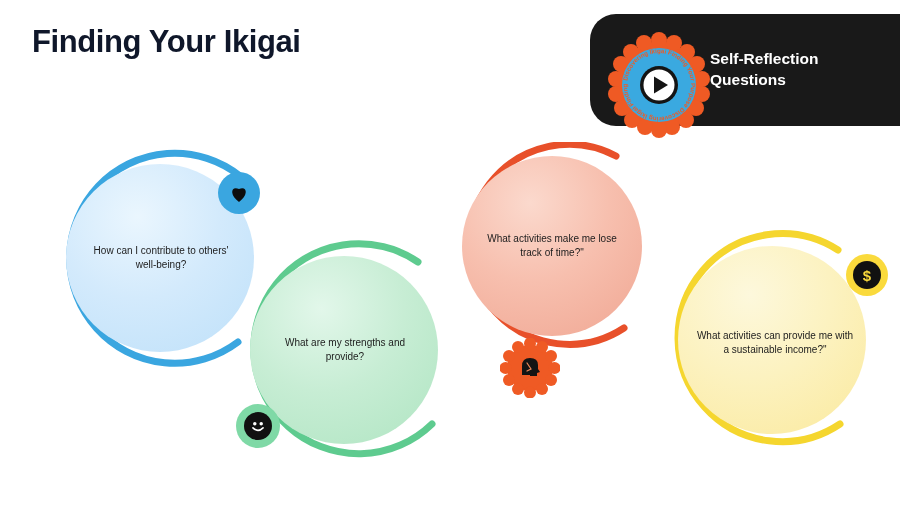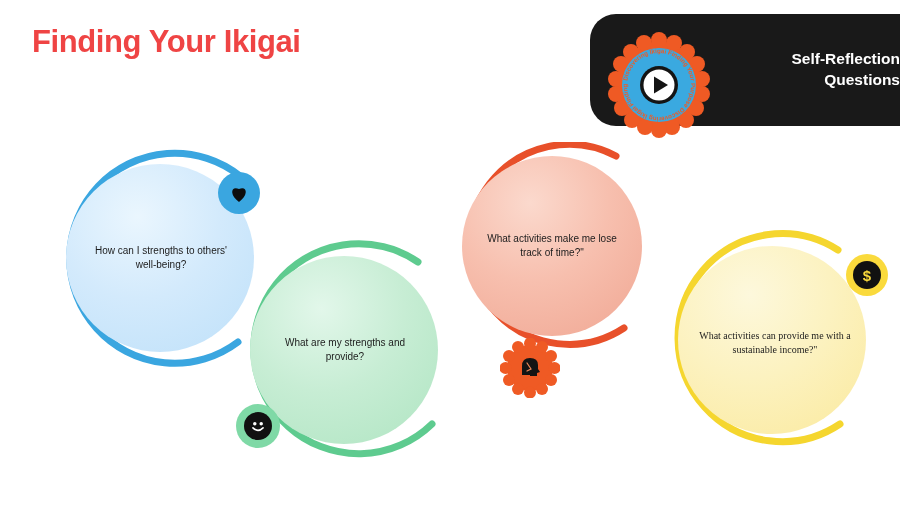--- a/index.html
+++ b/index.html
@@ -18,21 +18,21 @@
     overflow: hidden;
   }
 
   
   #page-title {
     position: absolute;
     left: 32px;
     top: 24px;
     font-size: 31px;
     font-weight: bold;
-    color: #ef4444;
+    color: #0f172a;
     letter-spacing: -0.4px;
     white-space: nowrap;
   }
 
   
   #banner {
     position: absolute;
     right: 0;
     top: 14px;
     width: 310px;
@@ -41,21 +41,21 @@
     border-radius: 26px 0 0 26px;
   }
   #banner-label {
     position: absolute;
     left: 120px;
     top: 0;
     width: 190px;
     height: 112px;
     display: flex;
     flex-direction: column;
-    align-items: flex-end;
+    align-items: flex-start;
     justify-content: center;
     color: #ffffff;
     font-size: 15.5px;
     font-weight: bold;
     line-height: 1.35;
     text-align: center;
   }
 
   
   #play-badge {
@@ -169,21 +169,21 @@
       <defs>
         <radialGradient id="gradBlue" cx="38%" cy="28%" r="80%">
           <stop offset="0%" stop-color="#eaf6fe"></stop>
           <stop offset="55%" stop-color="#d3eafc"></stop>
           <stop offset="100%" stop-color="#c4e3fa"></stop>
         </radialGradient>
       </defs>
       <path d="M 198,30 A 105,105 0 1 0 196,196" fill="none" stroke="#3aa6e0" stroke-width="7" stroke-linecap="round"></path>
       <circle cx="118" cy="112" r="94" fill="url(#gradBlue)"></circle>
     </svg>
-    <div class="qtext" style="left:26px; top:48px; width:186px; height:128px;">How can I strengths to others' well-being?</div>
+    <div class="qtext" style="left:26px; top:48px; width:186px; height:128px;">How can I contribute to others' well-being?</div>
     <div class="icon-badge" style="left:176px; top:26px; width:42px; height:42px; background:#3aa6e0;">
       <svg width="24" height="24" viewBox="0 0 24 24">
         <path d="M12 21 C 2 13.5, 4 4.5, 12 8 C 20 4.5, 22 13.5, 12 21 Z" fill="#0d0d0d"></path>
       </svg>
     </div>
   </div>
 
   <div class="bubble" id="bubble-green">
     <svg class="arc" width="224" height="224" viewBox="0 0 224 224">
       <defs>
@@ -251,21 +251,21 @@
       <defs>
         <radialGradient id="gradYellow" cx="38%" cy="26%" r="80%">
           <stop offset="0%" stop-color="#fdf8dc"></stop>
           <stop offset="55%" stop-color="#fcf2c0"></stop>
           <stop offset="100%" stop-color="#fbeca8"></stop>
         </radialGradient>
       </defs>
       <path d="M 178,22 A 104,104 0 1 0 180,196" fill="none" stroke="#f5d62e" stroke-width="7" stroke-linecap="round"></path>
       <circle cx="112" cy="112" r="94" fill="url(#gradYellow)"></circle>
     </svg>
-    <div class="qtext" style="left:18px; top:52px; width:194px; height:126px;font-family:Liberation Serif, serif;">What activities can provide me with a sustainable income?"</div>
+    <div class="qtext" style="left:18px; top:52px; width:194px; height:126px;">What activities can provide me with a sustainable income?"</div>
     <div class="icon-badge" style="left:186px; top:26px; width:42px; height:42px; background:#fada3c;">
       <div class="icon-inner" style="width:28px; height:28px; font-size:15px; font-weight:bold; color:#fada3c;">
         <span>$</span>
       </div>
     </div>
   </div>
 
 </div>
 
 </body></html>

